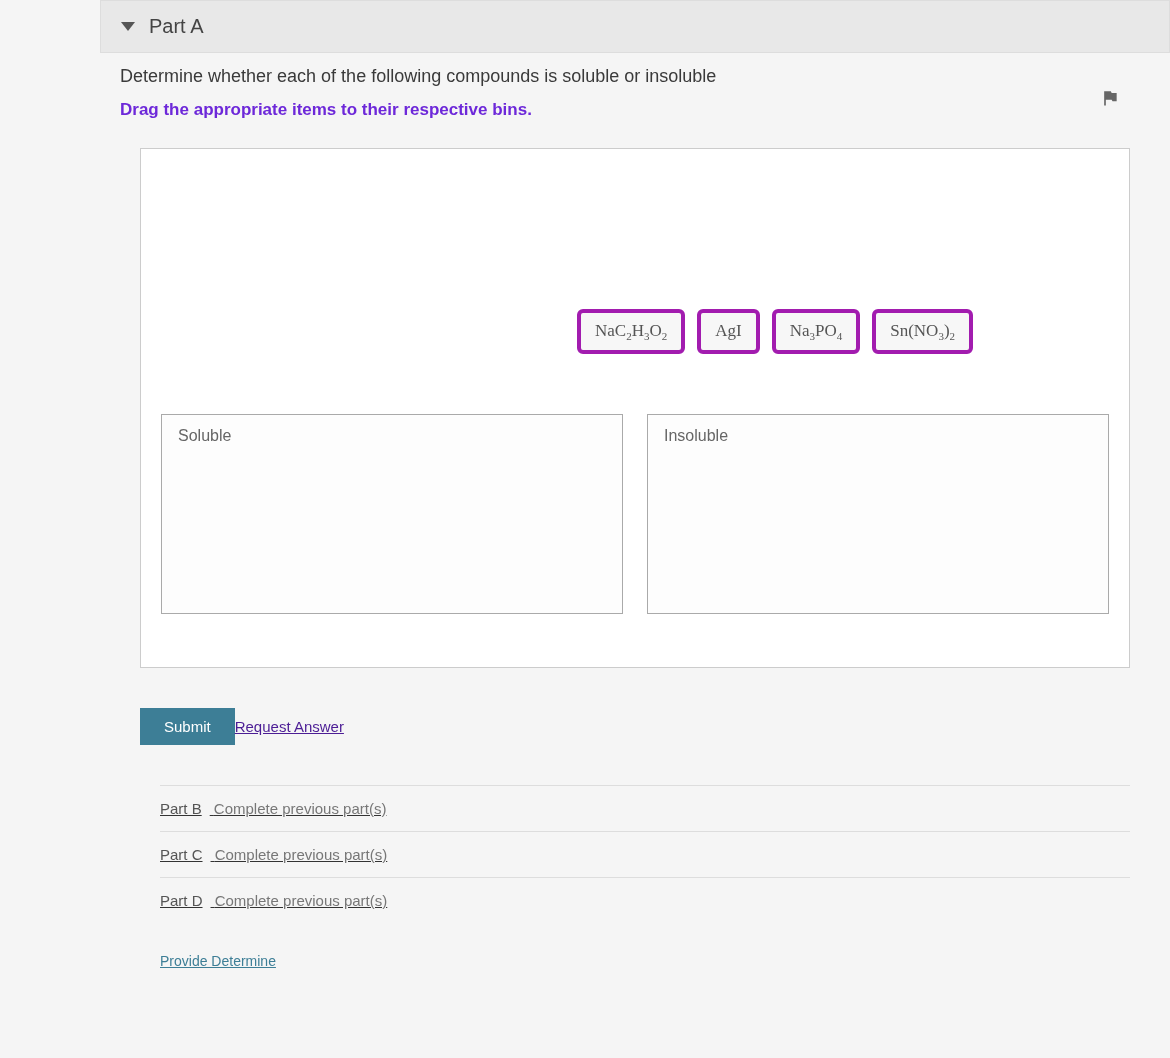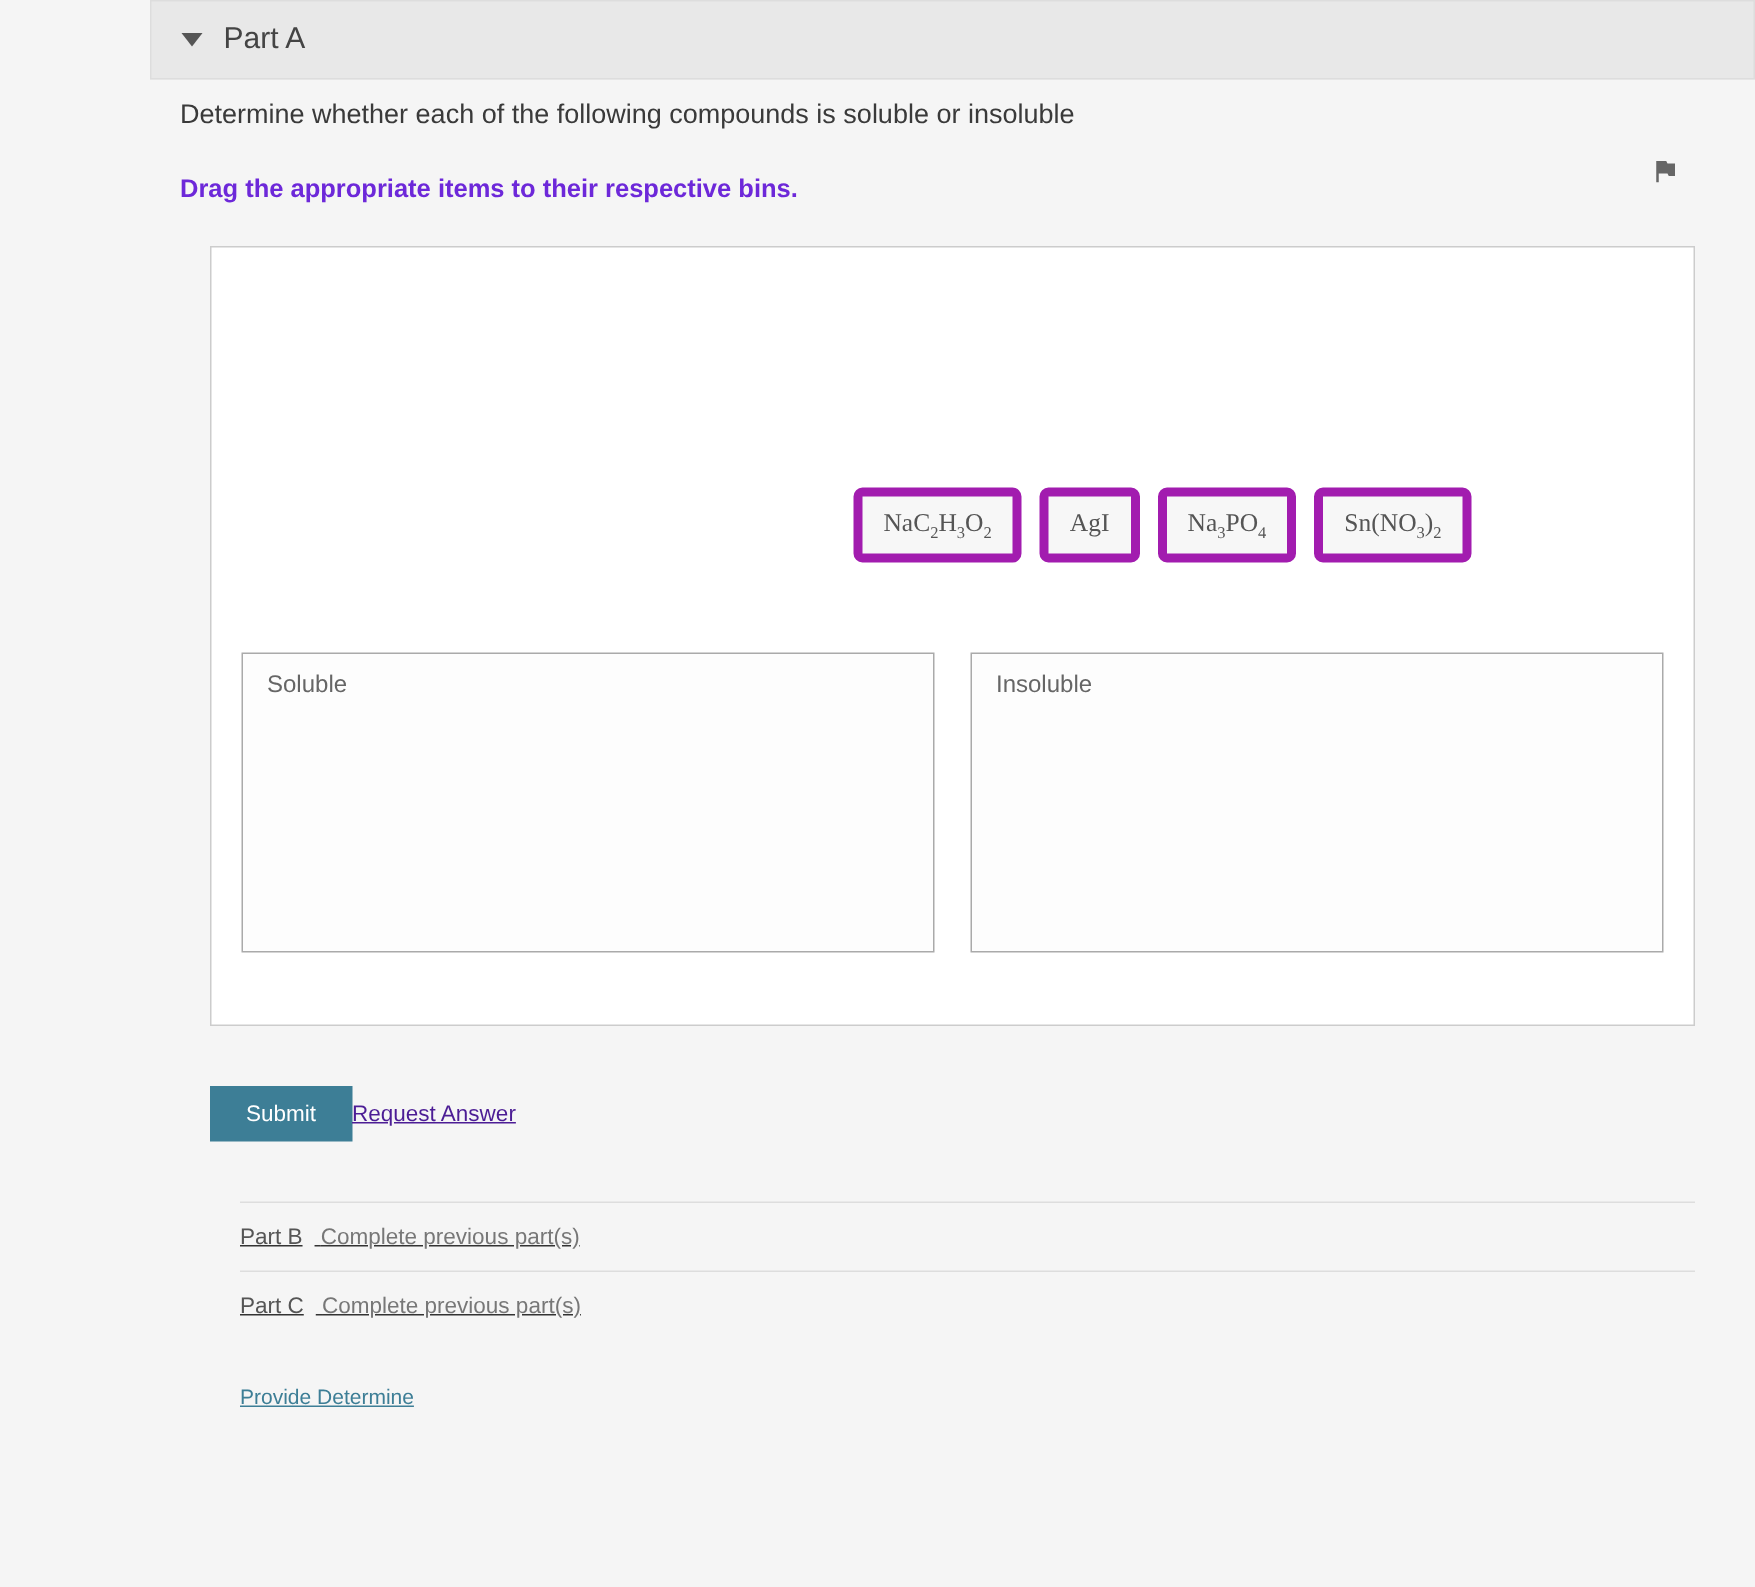--- a/index.html
+++ b/index.html
@@ -37,21 +37,21 @@
       font-size: 20px;
       color: #444;
       font-weight: normal;
     }
     .question-area {
       padding: 10px 20px 20px 20px;
     }
     .question-text {
       font-size: 18px;
       color: #3a3a3a;
-      margin-bottom: 26px;
+      margin-bottom: 10px;
       line-height: 1.5;
     }
     .instruction-text {
       font-size: 17px;
       color: #6d28d9;
       font-weight: bold;
       margin-bottom: 8px;
     }
     .flag-icon {
       float: right;
@@ -73,21 +73,21 @@
     }
     .items-row {
       display: flex;
       justify-content: center;
       gap: 12px;
       margin-top: 140px;
       margin-bottom: 60px;
       padding-left: 280px;
     }
     .drag-item {
-      border: 6px solid #a21caf;
+      border: 4px solid #a21caf;
       border-radius: 6px;
       background: #f7f7f7;
       padding: 8px 14px;
       font-size: 17px;
       color: #555;
       cursor: move;
       font-family: 'Times New Roman', serif;
       white-space: nowrap;
     }
     .drag-item sub {
@@ -196,16 +196,20 @@
 
   <div class="locked-parts">
     <div class="locked-part">
       <span class="pl">Part B</span>
       <span>Complete previous part(s)</span>
     </div>
     <div class="locked-part">
       <span class="pl">Part C</span>
       <span>Complete previous part(s)</span>
     </div>
+    <div class="locked-part">
+      <span class="pl">Part D</span>
+      <span>Complete previous part(s)</span>
+    </div>
   </div>
 
   <a class="feedback-link">Provide Determine</a>
 </div>
 
 </body></html>

